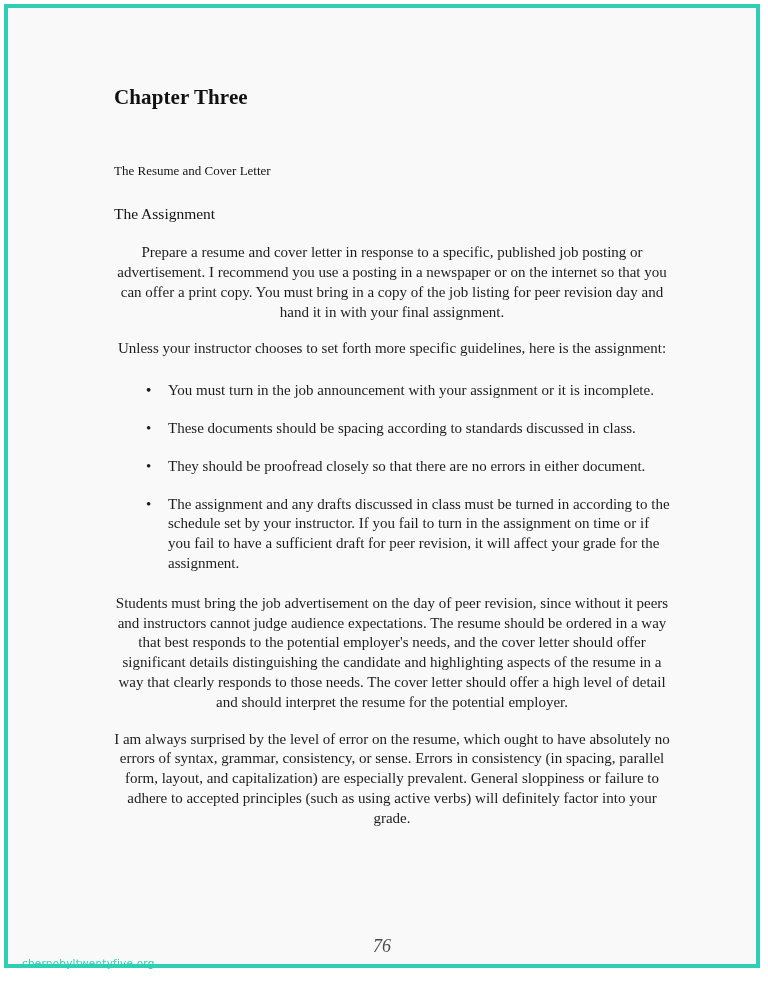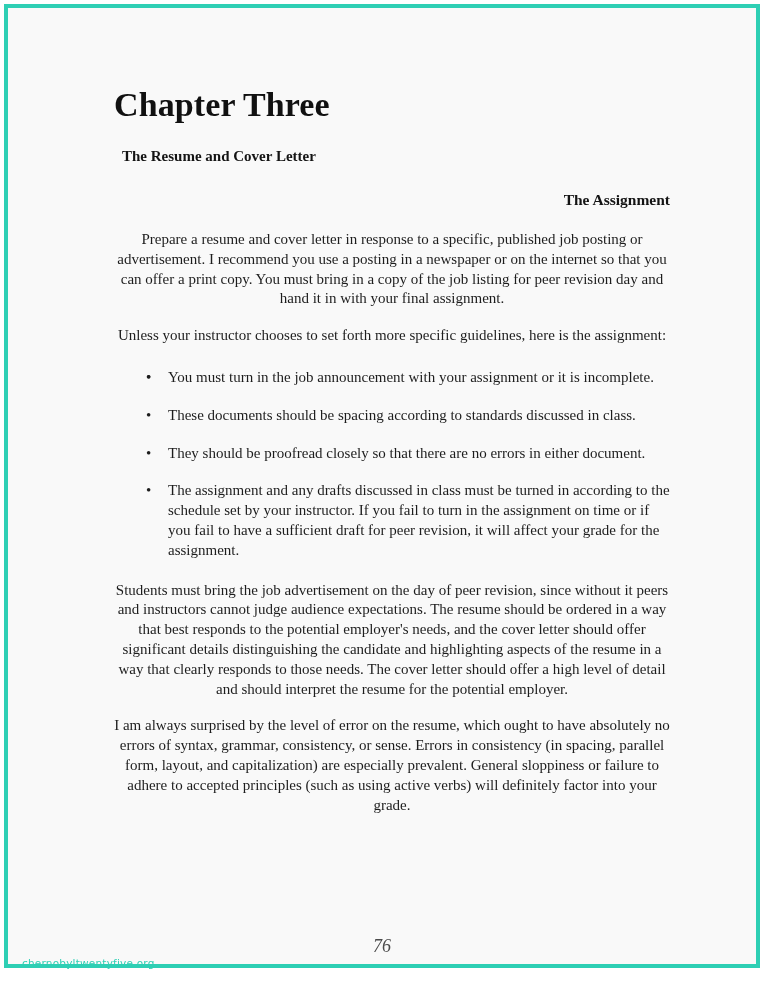--- a/index.html
+++ b/index.html
@@ -40,43 +40,42 @@
 
   #doc-body {
     position: absolute;
     left: 106px;
     top: 78px;
     width: 556px;
     color: #1a1a1a;
   }
 
   .chapter-title {
-    font-size: 34px;
+    font-size: 21px;
     font-weight: bold;
     line-height: 1.1;
     letter-spacing: 0.1px;
-    margin: 0 0 24px 0;
+    margin: 0 0 54px 0;
     color: #111111;
   }
 
   .section-title {
-    font-size: 15px;
-    font-weight: bold;
+    font-size: 13px;
+    font-weight: normal;
     line-height: 1.2;
-    margin: 0 0 26px 8px;
+    margin: 0 0 26px 0;
     color: #141414;
   }
 
   .sub-title {
     font-size: 15.5px;
-    font-weight: bold;
+    font-weight: normal;
     line-height: 1.2;
     margin: 0 0 20px 0;
     color: #141414;
-    text-align: right;
   }
 
   p.para {
     font-size: 15px;
     line-height: 1.32;
     margin: 0 0 17px 0;
     text-align: center;
     color: #1d1d1d;
   }
 

